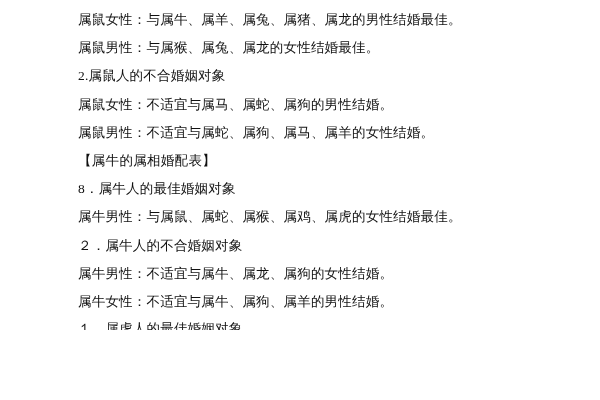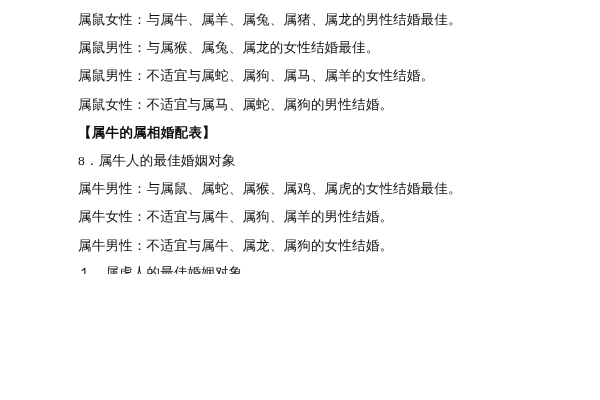--- a/index.html
+++ b/index.html
@@ -27,36 +27,38 @@
     padding-right: 74px;
     font-size: 13.5px;
     line-height: 28.2px;
     height: 28.2px;
     white-space: nowrap;
     letter-spacing: 0.2px;
     color: #111111;
     overflow: hidden;
   }
   .heading {
-    font-weight: bold;
+    font-weight: normal;
     letter-spacing: 0.3px;
   }
   .clipped {
     height: 14px;
     line-height: 28.2px;
     font-family: Liberation Mono, monospace;
   }
 </style>
 </head>
 <body>
 
 <div id="doc">
   <div class="line">属鼠女性：与属牛、属羊、属兔、属猪、属龙的男性结婚最佳。</div>
   <div class="line">属鼠男性：与属猴、属兔、属龙的女性结婚最佳。</div>
+  <div class="line">2.属鼠人的不合婚姻对象</div>
+  <div class="line">属鼠女性：不适宜与属马、属蛇、属狗的男性结婚。</div>
   <div class="line">属鼠男性：不适宜与属蛇、属狗、属马、属羊的女性结婚。</div>
-  <div class="line">属鼠女性：不适宜与属马、属蛇、属狗的男性结婚。</div>
   <div class="line heading">【属牛的属相婚配表】</div>
   <div class="line">8．属牛人的最佳婚姻对象</div>
   <div class="line">属牛男性：与属鼠、属蛇、属猴、属鸡、属虎的女性结婚最佳。</div>
+  <div class="line">２．属牛人的不合婚姻对象</div>
+  <div class="line">属牛男性：不适宜与属牛、属龙、属狗的女性结婚。</div>
   <div class="line">属牛女性：不适宜与属牛、属狗、属羊的男性结婚。</div>
-  <div class="line">属牛男性：不适宜与属牛、属龙、属狗的女性结婚。</div>
   <div class="line clipped">１．属虎人的最佳婚姻对象</div>
 </div>
 
 </body></html>

